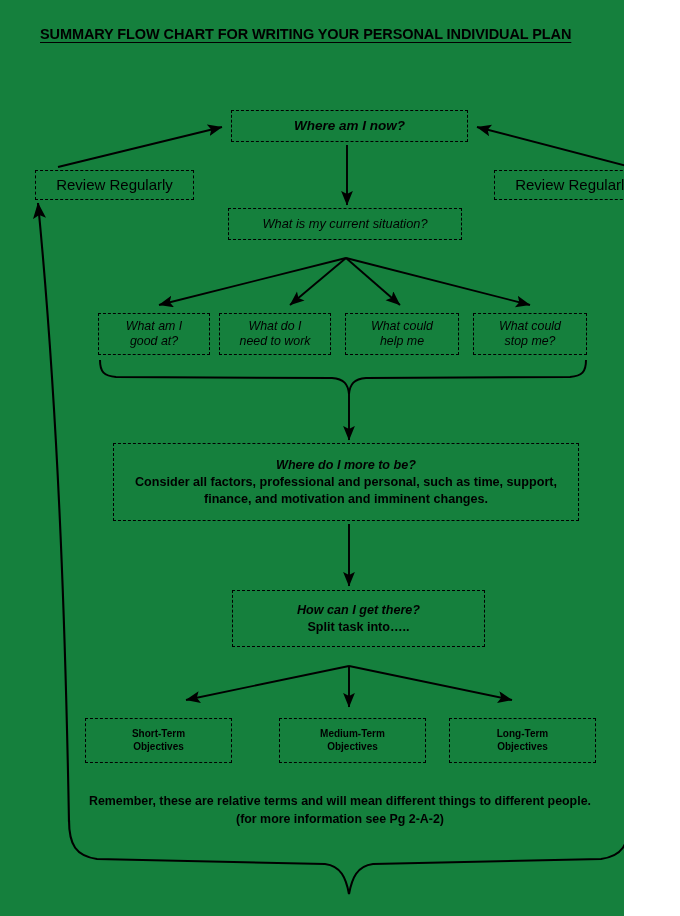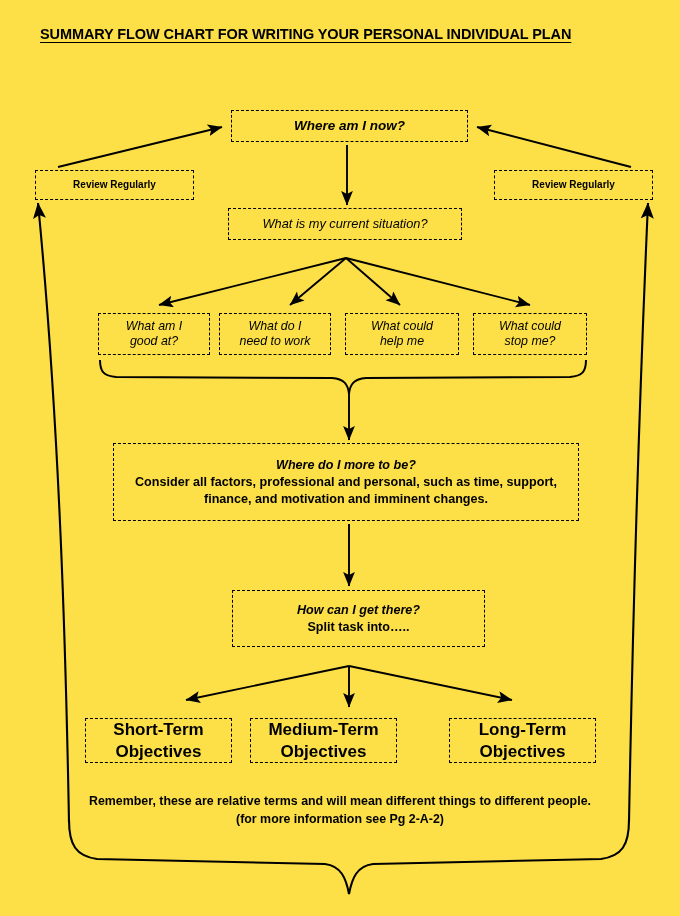--- a/index.html
+++ b/index.html
@@ -6,23 +6,23 @@
     margin: 0;
     padding: 0;
     background: #ffffff;
   }
   body {
     font-family: "Liberation Sans", sans-serif;
     color: #000000;
   }
   #page {
     position: relative;
-    width: 680px;
+    width: 624px;
     height: 916px;
-    background: #fde047;
+    background: #15803d;
     overflow: hidden;
   }
   #arrow-layer {
     position: absolute;
     left: 0;
     top: 0;
     width: 680px;
     height: 916px;
     pointer-events: none;
   }
@@ -57,41 +57,41 @@
   }
   .bi { font-weight: bold; font-style: italic; }
   .it { font-style: italic; }
   .rg { font-style: normal; font-weight: bold; }
 
   #box-where-now { left: 231px; top: 110px; width: 237px; height: 32px; }
   #box-where-now .ln { font-size: 13.5px; }
 
   #box-review-left  { left: 35px;  top: 170px; width: 159px; height: 30px; }
   #box-review-right { left: 494px; top: 170px; width: 159px; height: 30px; }
-  #box-review-left .ln, #box-review-right .ln { font-size: 10px; font-weight: bold; }
+  #box-review-left .ln, #box-review-right .ln { font-size: 15px; font-weight: normal; }
 
   #box-current-situation { left: 228px; top: 208px; width: 234px; height: 32px; }
   #box-current-situation .ln { font-size: 12.8px; }
 
   #box-q1 { left: 98px;  top: 313px; width: 112px; height: 42px; }
   #box-q2 { left: 219px; top: 313px; width: 112px; height: 42px; }
   #box-q3 { left: 345px; top: 313px; width: 114px; height: 42px; }
   #box-q4 { left: 473px; top: 313px; width: 114px; height: 42px; }
   #box-q1 .ln, #box-q2 .ln, #box-q3 .ln, #box-q4 .ln { font-size: 12.4px; line-height: 1.18; }
 
   #box-where-want { left: 113px; top: 443px; width: 466px; height: 78px; }
   #box-where-want .ln { font-size: 12.6px; line-height: 1.35; }
 
   #box-how-get-there { left: 232px; top: 590px; width: 253px; height: 57px; }
   #box-how-get-there .ln { font-size: 12.6px; line-height: 1.3; }
 
   #box-short  { left: 85px;  top: 718px; width: 147px; height: 45px; }
-  #box-medium { left: 250px; top: 718px; width: 147px; height: 45px; }
+  #box-medium { left: 279px; top: 718px; width: 147px; height: 45px; }
   #box-long   { left: 449px; top: 718px; width: 147px; height: 45px; }
-  #box-short .ln, #box-medium .ln, #box-long .ln { font-size: 17px; line-height: 1.25; }
+  #box-short .ln, #box-medium .ln, #box-long .ln { font-size: 10px; line-height: 1.25; }
 
   #note {
     position: absolute;
     left: 60px;
     top: 793px;
     width: 560px;
     text-align: center;
   }
   #note .ln {
     display: block;

